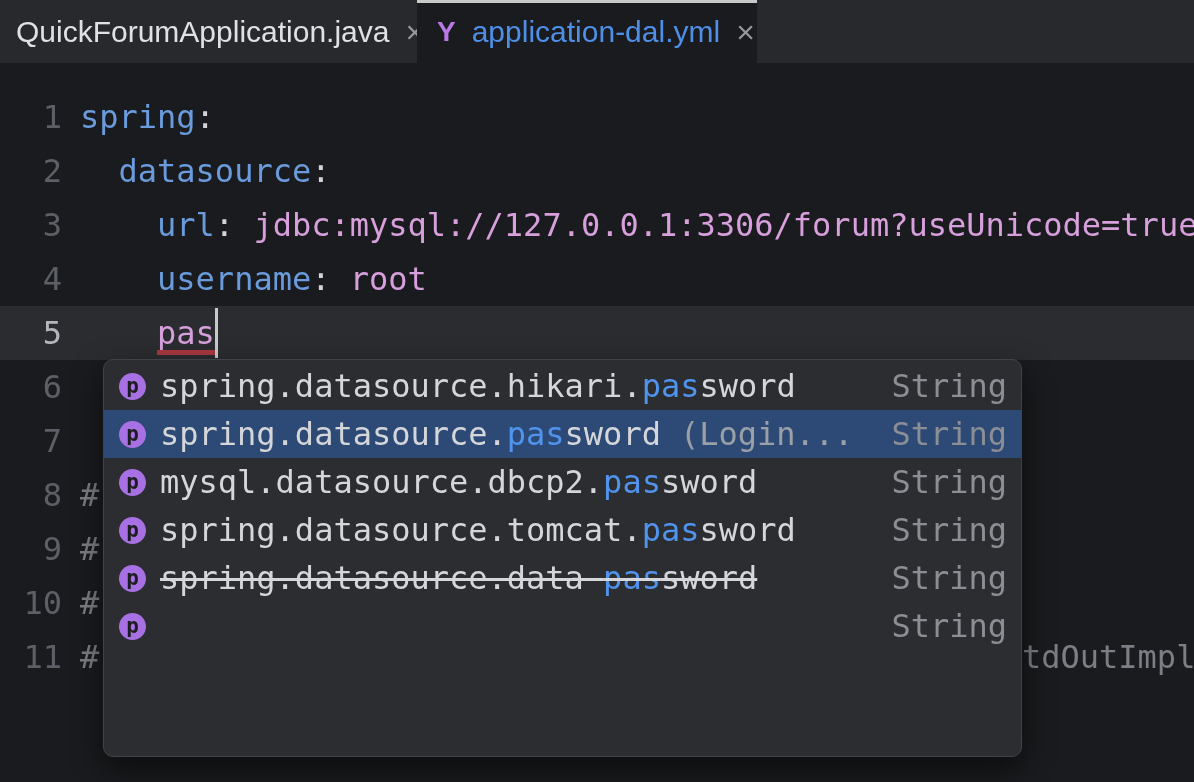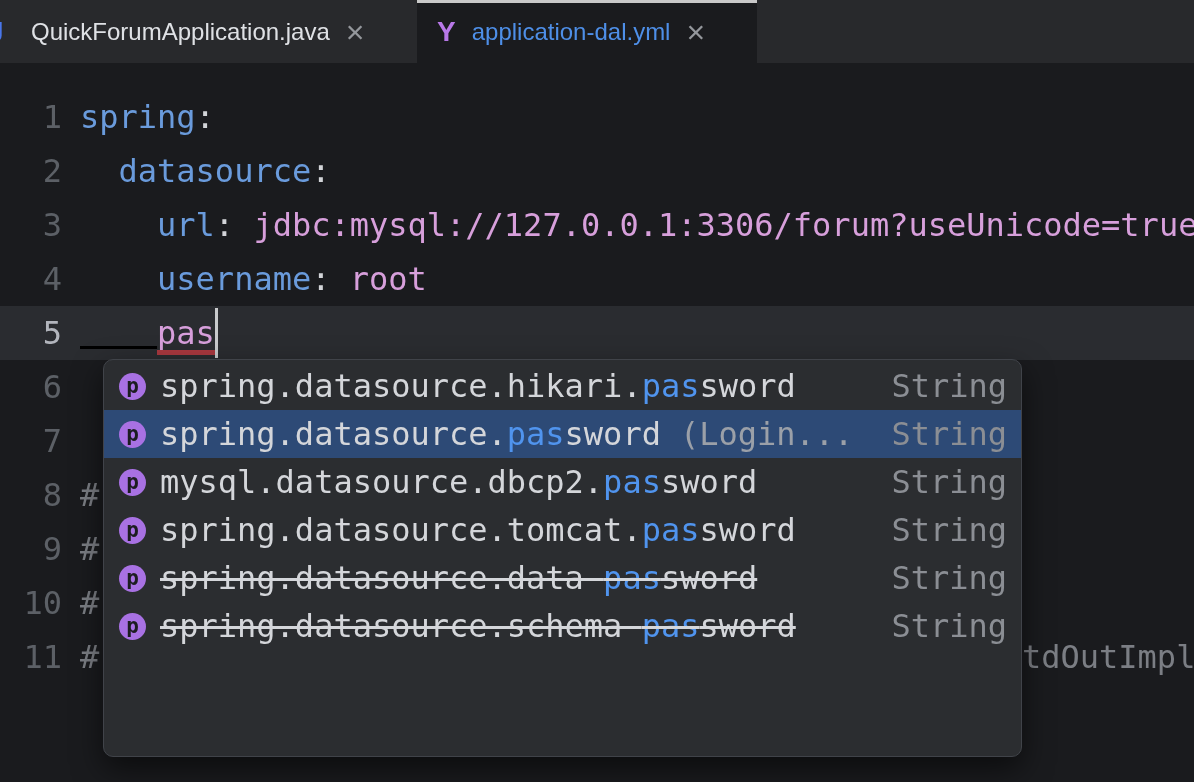--- a/index.html
+++ b/index.html
@@ -25,28 +25,28 @@
     background:var(--bg-tabbar); display:flex;
     font-family:"Liberation Sans", sans-serif;
   }
   .tab{display:flex; align-items:center; box-sizing:border-box; height:63px; cursor:default;}
   .tab-inactive{width:417px; padding:0 18px 0 0; background:var(--bg-tabbar);}
   .tab-active{width:340px; padding:0 20px; background:var(--bg-editor); position:relative;}
   .tab-active .topline{position:absolute; left:0; top:0; right:0; height:3px; background:var(--topline);}
   .java-icon{width:15px; overflow:hidden; display:inline-block; margin-right:16px;}
   .java-icon span{display:inline-block; margin-left:-13px; color:var(--java-icon); font-weight:bold; font-size:30px;}
   .yml-icon{color:var(--y-icon); font-weight:bold; font-size:28px; margin-right:16px;}
-  .tab-title{font-size:24px; color:var(--tab-title); white-space:nowrap;}
+  .tab-title{font-size:30px; color:var(--tab-title); white-space:nowrap;}
   .tab-active .tab-title{color:var(--tab-active-title);}
   .tab-close{font-size:32px; color:var(--tab-close); margin-left:16px; line-height:1;}
   
   .editor{position:absolute; left:0; top:63px; right:0; bottom:0; background:var(--bg-editor);}
   .lines{padding-top:27px;}
   .line{position:relative; height:54px; line-height:54px; white-space:pre; font-size:32px;}
-  .line.current{background:var(--bg-active-line);text-decoration:underline;}
+  .line.current{background:var(--bg-active-line);}
   .gutter{display:inline-block; width:62px; text-align:right; color:var(--fg-linenum); font-size:32px;}
   .line.current .gutter{color:var(--fg-linenum-active);}
   .code{padding-left:18px;margin-top:48px;}
   .c-key{color:var(--key);}
   .c-val{color:var(--val);}
   .c-punct{color:var(--punct);}
   .c-cmt{color:var(--cmt);}
   .c-plain{color:var(--punct);}
   .err{position:relative; display:inline-block; line-height:normal; vertical-align:baseline;}
   .err::after{content:""; position:absolute; left:0; right:0; bottom:-3px; height:5px; background:var(--err-underline);}
@@ -107,16 +107,16 @@
         <div class="line"><span class="gutter">11</span><span class="code"><span class="c-cmt">#</span></span><span class="ovf" style="left: 1022px;">tdOutImpl</span></div>
       </div>
   </div>
 
   <div class="popup" id="popup">
       <div class="crow"><span class="picon">p</span><span class="cname"><span>spring.datasource.hikari.</span><span class="cmatch">pas</span><span>sword</span></span><span class="cspacer"></span><span class="ctype">String</span></div>
       <div class="crow sel"><span class="picon">p</span><span class="cname"><span>spring.datasource.</span><span class="cmatch">pas</span><span>sword</span></span><span class="ctail">(Login...</span><span class="cspacer"></span><span class="ctype">String</span></div>
       <div class="crow"><span class="picon">p</span><span class="cname"><span>mysql.datasource.dbcp2.</span><span class="cmatch">pas</span><span>sword</span></span><span class="cspacer"></span><span class="ctype">String</span></div>
       <div class="crow"><span class="picon">p</span><span class="cname"><span>spring.datasource.tomcat.</span><span class="cmatch">pas</span><span>sword</span></span><span class="cspacer"></span><span class="ctype">String</span></div>
       <div class="crow dep"><span class="picon">p</span><span class="cname"><span>spring.datasource.data-</span><span class="cmatch">pas</span><span>sword</span></span><span class="cspacer"></span><span class="ctype">String</span></div>
-      <div class="crow dep"><span class="picon">p</span><span class="cname"><span>spring.datasource.schema-</span><span class="cmatch">pas</span><span>sword</span></span><span class="cspacer"></span><span class="ctype">String</span></div>
+      <div class="crow dep"><span class="picon">p</span><span class="cspacer"></span><span class="ctype">String</span></div>
     </div>
 
 </div>
 
 </body></html>

